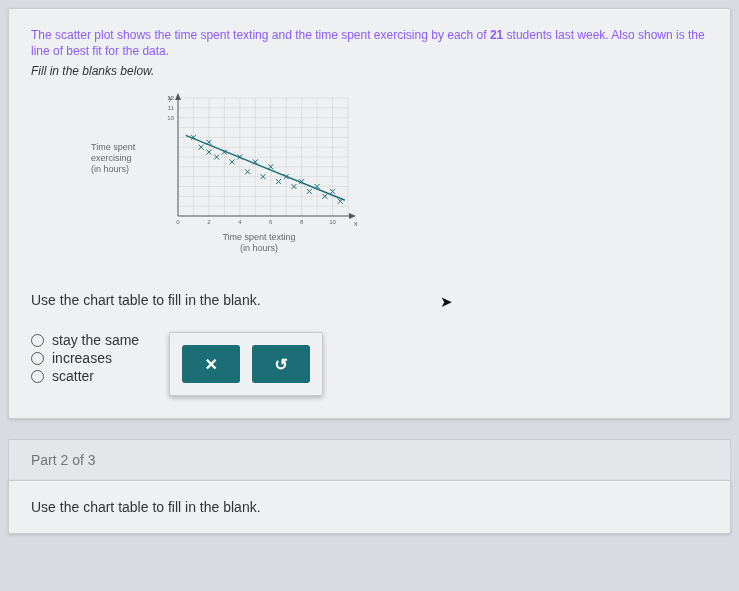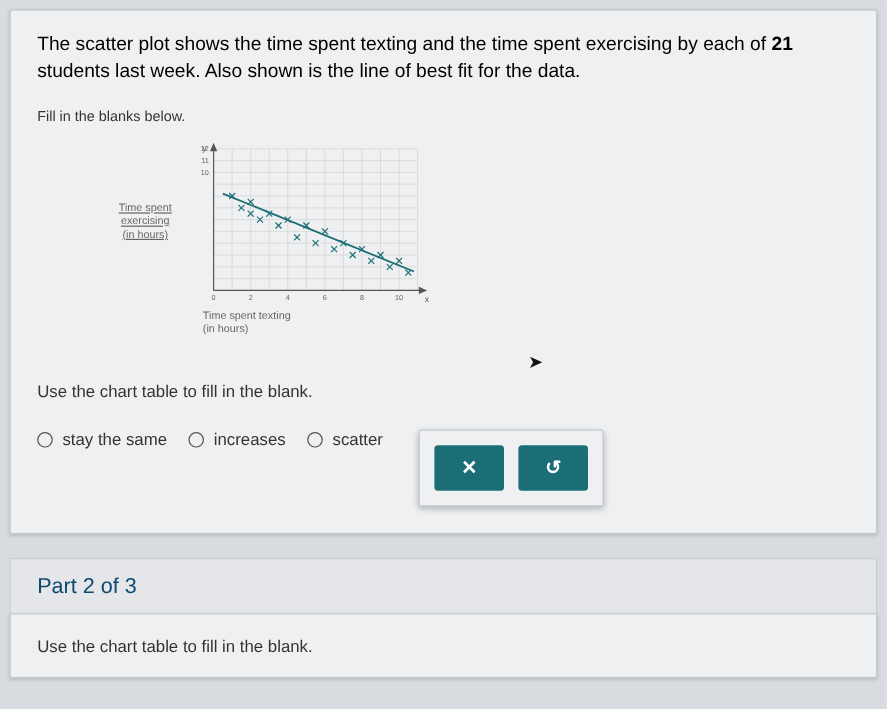--- a/index.html
+++ b/index.html
@@ -13,48 +13,49 @@
     }
     .card {
       background: #eef0f2;
       margin: 8px;
       border-radius: 2px;
       box-shadow: 0 1px 3px rgba(0,0,0,0.15);
       padding: 18px 22px 22px 22px;
       border: 1px solid #c8ccd0;
     }
     .intro {
-      font-size: 16px;
-      color: #000000;
+      font-size: 12px;
+      color: #8b5cf6;
       line-height: 1.35;
-      margin-bottom: 20px;
+      margin-bottom: 5px;
     }
     .intro b { font-weight: bold; }
     .fillin {
       font-size: 12px;
       color: #333;
       margin-bottom: 10px;
+      font-style: italic;
     }
     .chart-block {
       display: flex;
       align-items: center;
       margin: 6px 0 4px 60px;
     }
     .ylabel {
       font-size: 9px;
       color: #666;
-      text-align: center;
+      text-align: left;
       line-height: 1.2;
       margin-right: 7px;
       width: 60px;
-      text-decoration: underline;
     }
     .xlabel-wrap {
       margin-left: 138px;
       margin-top: 2px;
+      text-align: center;
       width: 180px;
     }
     .xlabel {
       font-size: 9px;
       color: #666;
       line-height: 1.2;
     }
     svg.chart { display: block; }
     .question {
       margin-top: 36px;
@@ -64,22 +65,22 @@
     }
     .question .blank { letter-spacing: 1px; }
     .answers-row {
       display: flex;
       align-items: flex-start;
       margin-top: 22px;
       gap: 30px;
     }
     .answers {
       display: flex;
-      flex-direction: row;
-      gap: 18px;
+      flex-direction: column;
+      gap: 2px;
     }
     .option {
       display: flex;
       align-items: center;
       gap: 8px;
       font-size: 14px;
       color: #333;
       cursor: pointer;
     }
     .radio-circle {
@@ -109,22 +110,22 @@
       border-radius: 3px;
       cursor: pointer;
       font-weight: bold;
     }
     .part-header {
       background: #e4e6e9;
       border: 1px solid #c8ccd0;
       border-bottom: none;
       margin: 20px 8px 0 8px;
       padding: 12px 22px;
-      font-size: 18px;
-      color: #0c4a6e;
+      font-size: 14px;
+      color: #737373;
       border-radius: 2px 2px 0 0;
     }
     .card2 {
       background: #eef0f2;
       margin: 0 8px;
       border-radius: 0 0 2px 2px;
       box-shadow: 0 1px 3px rgba(0,0,0,0.15);
       padding: 18px 22px;
       border: 1px solid #c8ccd0;
       font-size: 14px;

